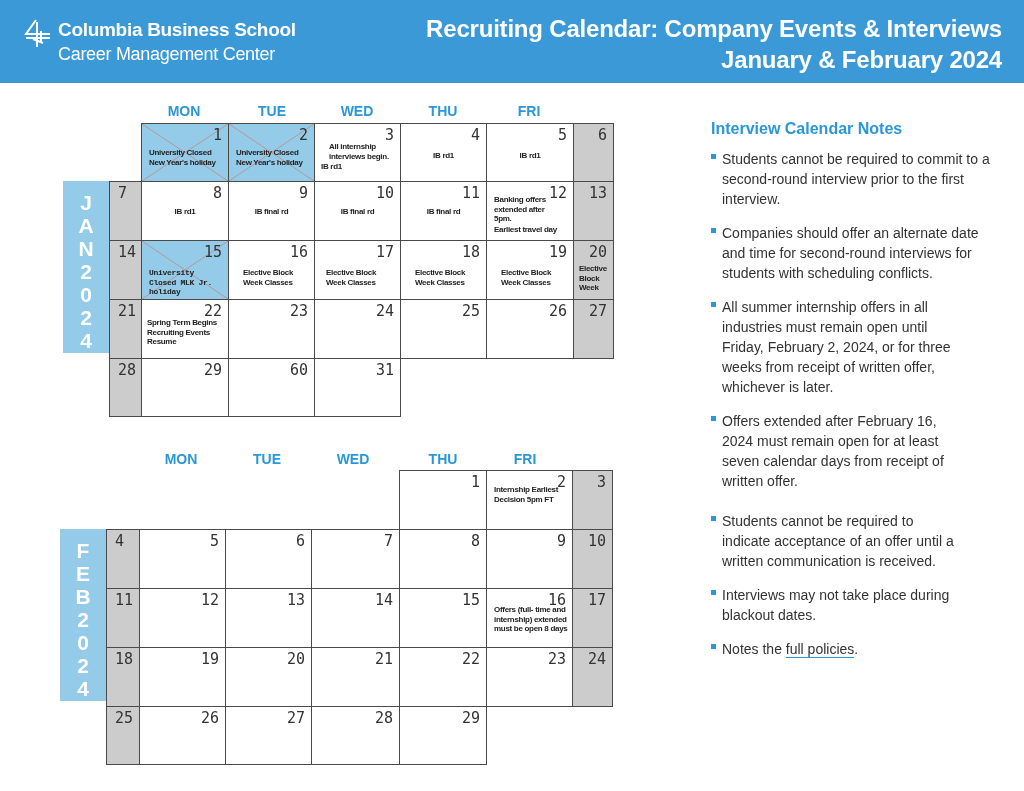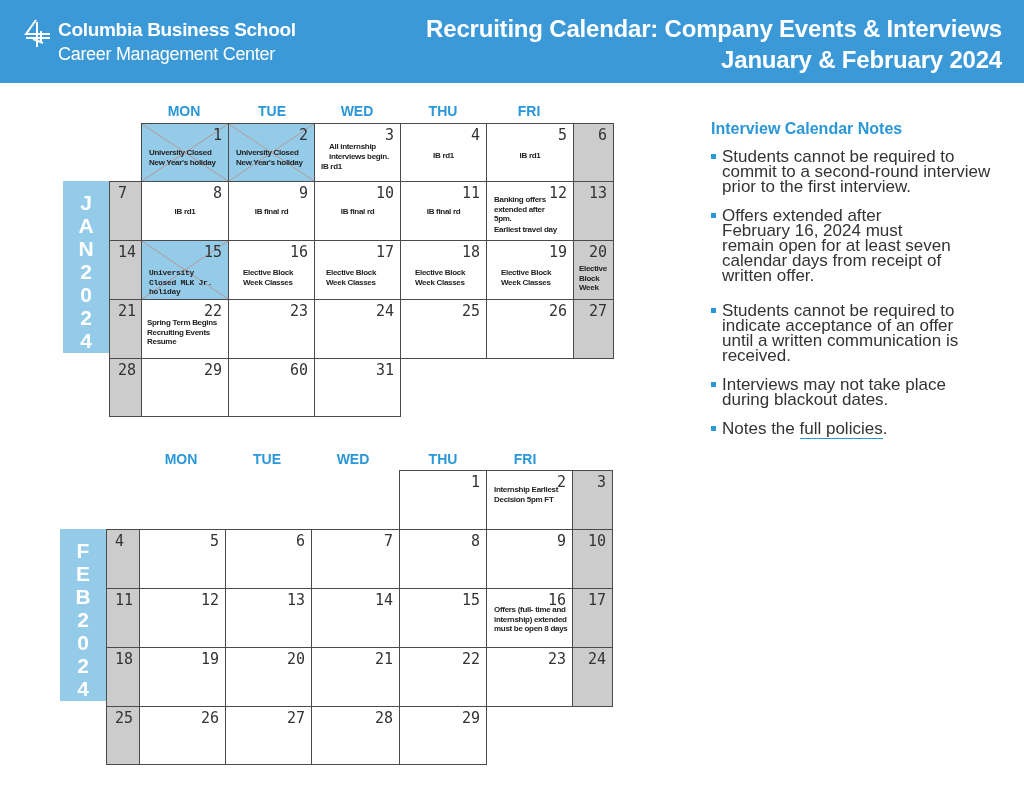--- a/index.html
+++ b/index.html
@@ -20,21 +20,21 @@
   .cell.wk .num { right: 6px; }
   .cell.sun .num { left: 8px; right: auto; }
   .cell .ev { position: absolute; left: 7px; right: 4px; font-size: 8px; font-weight: bold; line-height: 9.5px; color: #222; letter-spacing: -0.3px; }
   .cell .ev.center { text-align: center; left: 0; right: 0; }
   .cell svg.x { position: absolute; left: 0; top: 0; width: 100%; height: 100%; }
 
   .month-tab { position: absolute; background: #94cbe9; color: #fff; font-weight: bold; font-size: 21px; text-align: center; line-height: 23px; }
 
   .notes { position: absolute; left: 711px; top: 120px; width: 290px; }
   .notes h2 { font-size: 16px; color: #2a97d8; font-weight: bold; margin-bottom: 11px; }
-  .note { position: relative; padding-left: 11px; font-size: 17px; line-height: 15px; color: #333; margin-bottom: 14px; }
+  .note { position: relative; padding-left: 11px; font-size: 14px; line-height: 20px; color: #333; margin-bottom: 14px; }
   .note .bullet { position: absolute; left: 0; top: 5px; width: 5px; height: 5px; background: #2a97d8; }
   .note.bold { font-weight: normal; }
   .note a { color: #333; text-decoration: none; border-bottom: 1px solid #2a97d8; }
 </style>
 </head>
 <body>
 
 <div class="header">
   <div class="logo">
     <svg class="logo-icon" viewBox="0 0 28 30">
@@ -321,23 +321,25 @@
 </div>
 
 <div class="notes">
   <h2>Interview Calendar Notes</h2>
   <div class="note">
     <span class="bullet"></span>
     <span>Students cannot be required to commit to a second-round interview prior to the first interview.</span>
   </div>
   <div class="note">
     <span class="bullet"></span>
+    <span>Companies should offer an alternate date and time for second-round interviews for students with scheduling conflicts.</span>
   </div>
   <div class="note" style="width:240px;">
     <span class="bullet"></span>
+    <span>All summer internship offers in all industries must remain open until Friday, February 2, 2024, or for three weeks from receipt of written offer, whichever is later.</span>
   </div>
   <div class="note" style="width:240px;margin-bottom:20px;">
     <span class="bullet"></span>
     <span>Offers extended after February 16, 2024 must remain open for at least seven calendar days from receipt of written offer.</span>
   </div>
   <div class="note" style="width:250px;">
     <span class="bullet"></span>
     <span>Students cannot be required to indicate acceptance of an offer until a written communication is received.</span>
   </div>
   <div class="note bold" style="width:260px;">

